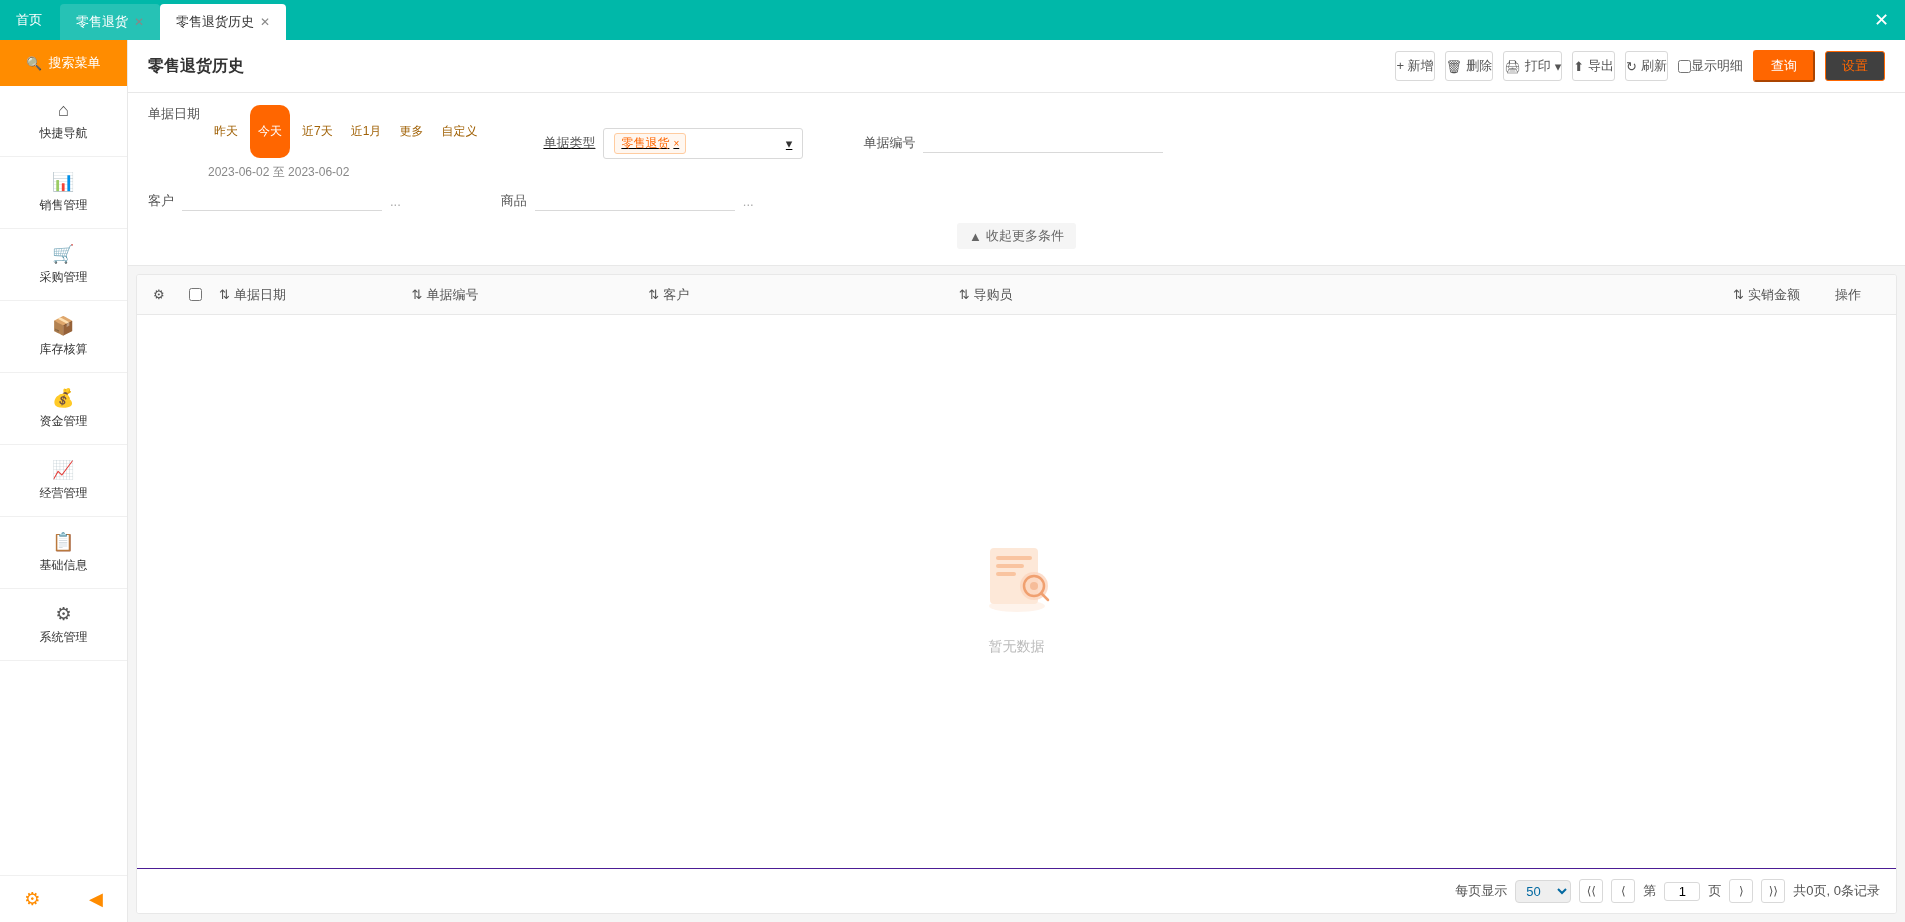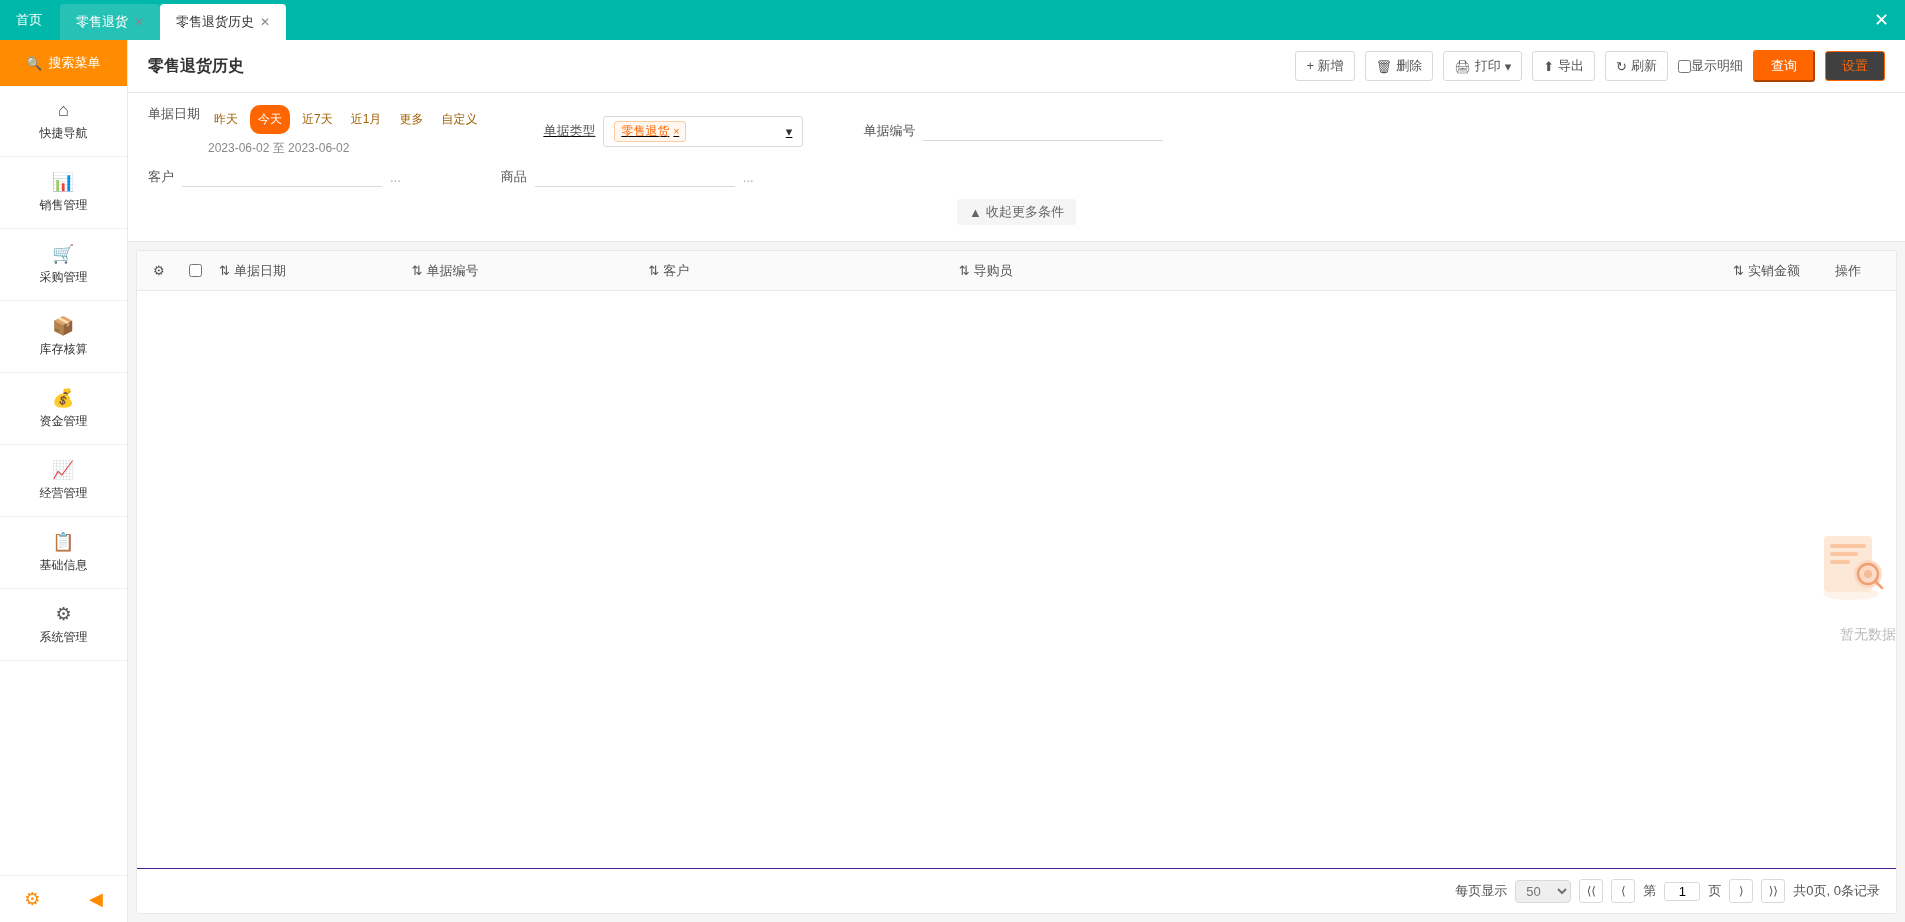--- a/index.html
+++ b/index.html
@@ -99,21 +99,21 @@
       display: flex;
       align-items: center;
       justify-content: space-between;
       border-bottom: 1px solid #e8e8e8;
       flex-shrink: 0;
     }
     .page-title { font-size: 16px; font-weight: 600; color: #333; }
     .header-actions { display: flex; align-items: center; gap: 10px; }
     .action-btn {
       display: flex; align-items: center; gap: 4px;
-      padding: 5px 10px; border: 1px solid #d9d9d9;
+      padding: 5px 0; border: 1px solid #d9d9d9;
       border-radius: 3px; cursor: pointer; font-size: 13px;
       background: #fff; color: #555;
     }
     .btn-query {
       background: #ff6600; color: #fff; border-color: #ff6600;
       padding: 5px 16px; border-radius: 3px; cursor: pointer; font-size: 13px;
     }
     .btn-setting {
       background: #404040; color: #ff6600; border: 1px solid #ff6600;
       padding: 5px 16px; border-radius: 3px; cursor: pointer; font-size: 13px;
@@ -136,21 +136,21 @@
       flex-wrap: wrap;
     }
     .filter-label { font-size: 13px; color: #555; white-space: nowrap; }
     .filter-date-options { display: flex; align-items: center; gap: 6px; }
     .date-opt {
       font-size: 12px; color: #a16207; cursor: pointer; padding: 2px 6px;
       border-radius: 3px;
     }
     .date-opt.active {
       background: #ff6600; color: #fff; border-radius: 10px;
-      padding: 6px 8px;
+      padding: 18px 8px;
     }
     .date-range { font-size: 12px; color: #888; margin-top: 2px; }
     .filter-type-select {
       display: flex; align-items: center; gap: 6px;
       border: 1px solid #d9d9d9; border-radius: 3px;
       padding: 4px 10px; min-width: 200px; background: #fff;
       font-size: 13px; color: #333; cursor: pointer;
     }
     .tag-item {
       background: #fff7f0; border: 1px solid #ffcca0;
@@ -207,21 +207,21 @@
     .th-guide { flex: 1.5; }
     .th-spacer { flex: 3; }
     .th-amount { flex: 1; text-align: right; justify-content: flex-end; }
     .th-action { width: 80px; text-align: center; justify-content: center; }
 
     
     .empty-state {
       flex: 1;
       display: flex;
       flex-direction: column;
-      align-items: flex-end;
+      align-items: center;
       justify-content: center;
       color: #ccc;
       gap: 8px;
     }
     .empty-icon {
       width: 90px; height: 90px;
       margin-bottom: 12px;
     }
     .empty-text { font-size: 14px; color: #bbb; }
 
@@ -233,21 +233,21 @@
       padding: 10px 16px;
       border-top: 1px solid #4c1d95;
       gap: 8px;
       font-size: 13px;
       color: #555;
       flex-shrink: 0;
       background: #fff;
     }
     .page-size-select {
       border: 1px solid #d9d9d9; border-radius: 4px;
-      padding: 2px 6px; font-size: 13px; color: #737373;
+      padding: 2px 6px; font-size: 13px; color: #0369a1;
       cursor: pointer;
     }
     .page-nav-btn {
       width: 24px; height: 24px;
       border: 1px solid #d9d9d9; border-radius: 3px;
       display: flex; align-items: center; justify-content: center;
       cursor: pointer; font-size: 12px; color: #555;
       background: #fff;
     }
     .page-input {

